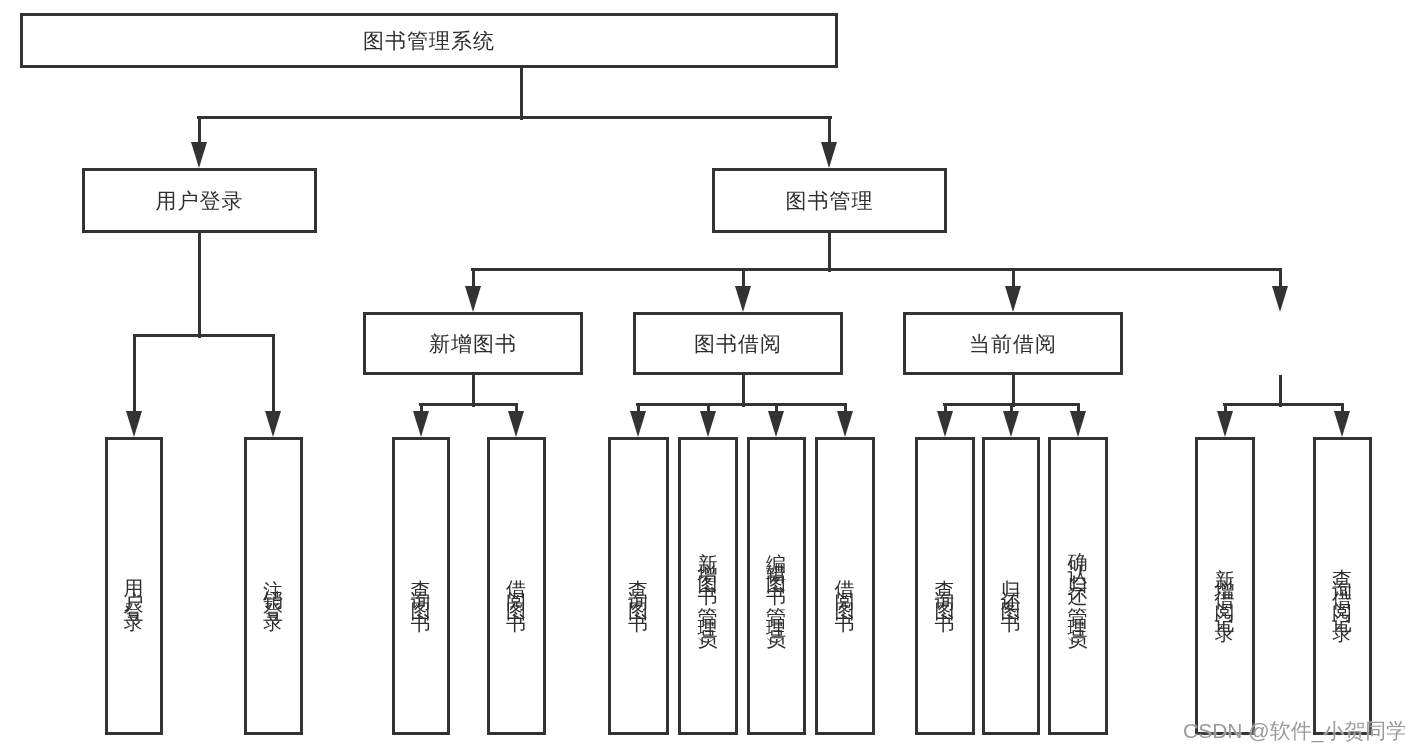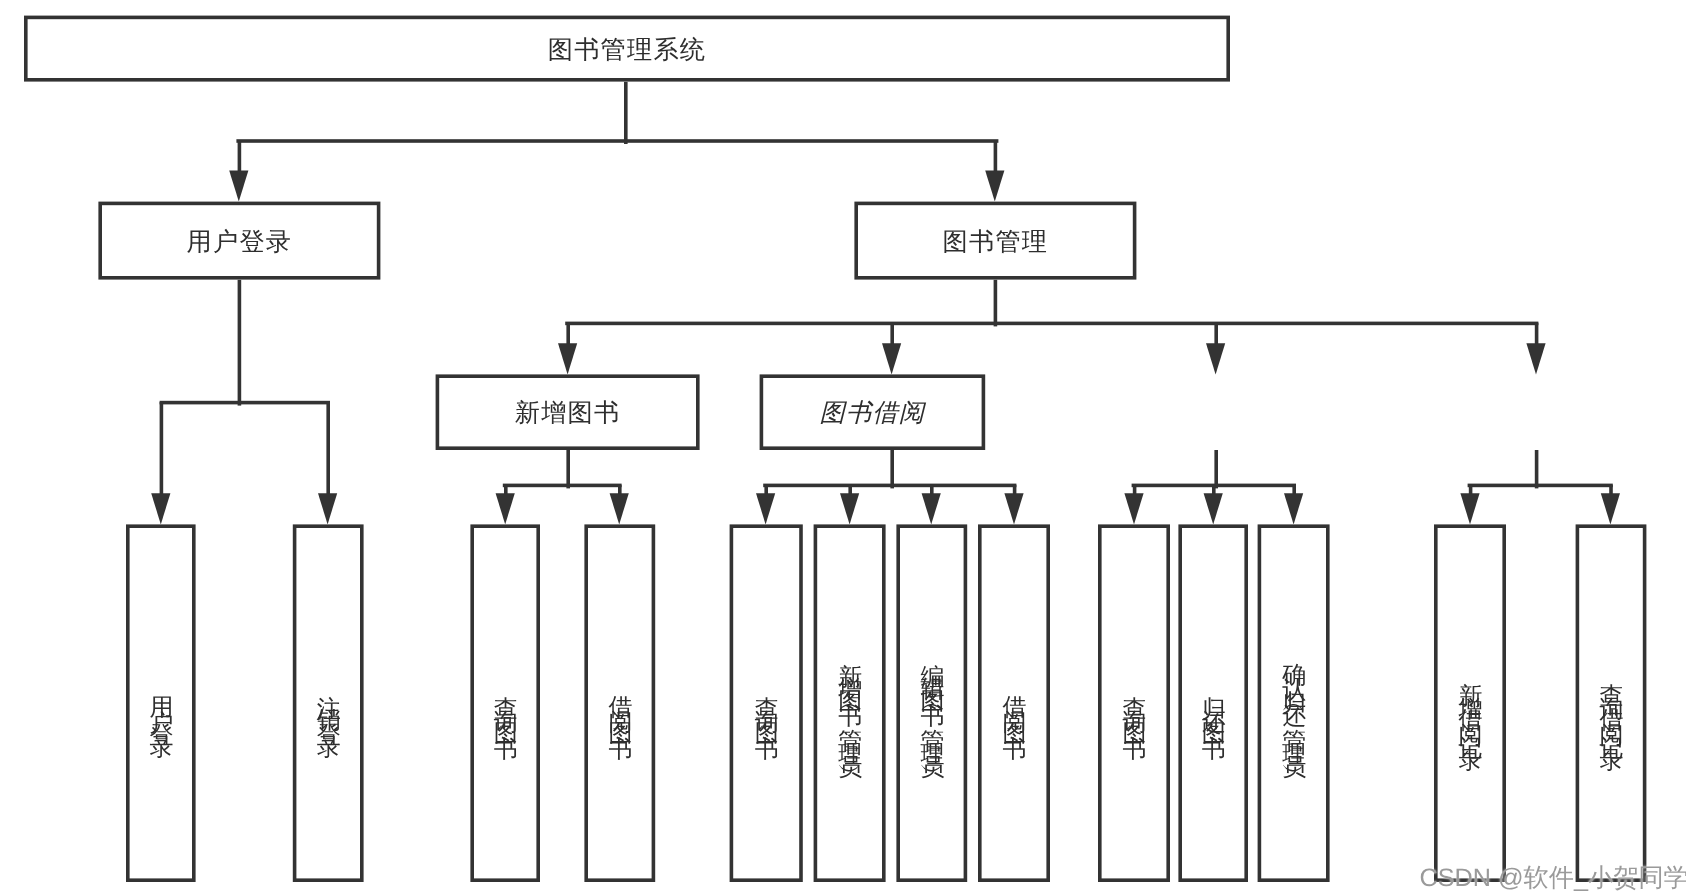--- a/index.html
+++ b/index.html
@@ -16,36 +16,39 @@
   .tri{position:absolute;width:0;height:0;border-left:8px solid transparent;
        border-right:8px solid transparent;border-top:26px solid #333;z-index:1;}
   .watermark{position:absolute;left:1183px;top:717px;color:#9a9a9a;font-size:21px;
              white-space:nowrap;z-index:5;text-shadow:0 0 2px #ffffff;}
 </style>
 </head>
 <body>
 
 <div id="canvas">
 
-  <div class="hbox" style="left:20px;top:13px;width:1005px;height:55px;">
+  <div class="hbox" style="left:20px;top:13px;width:818px;height:55px;">
     <span>图书管理系统</span>
   </div>
 
   <div class="hbox" style="left:82px;top:168px;width:235px;height:65px;">
     <span>用户登录</span>
   </div>
   <div class="hbox" style="left:712px;top:168px;width:235px;height:65px;justify-content:center;">
     <span>图书管理</span>
   </div>
 
   <div class="hbox" style="left:363px;top:312px;width:220px;height:63px;">
     <span>新增图书</span>
   </div>
-  <div class="hbox" style="left:633px;top:312px;width:188px;height:63px;font-style:italic;">
+  <div class="hbox" style="left:633px;top:312px;width:210px;height:63px;">
     <span>图书借阅</span>
+  </div>
+  <div class="hbox" style="left:903px;top:312px;width:220px;height:63px;">
+    <span>当前借阅</span>
   </div>
 
   <div class="vbox" style="left:105px;top:437px;width:58px;height:298px;">
     <span>用户登录</span>
   </div>
   <div class="vbox" style="left:244px;top:437px;width:59px;height:298px;">
     <span>注销登录</span>
   </div>
 
   <div class="vbox" style="left:392px;top:437px;width:58px;height:298px;">

